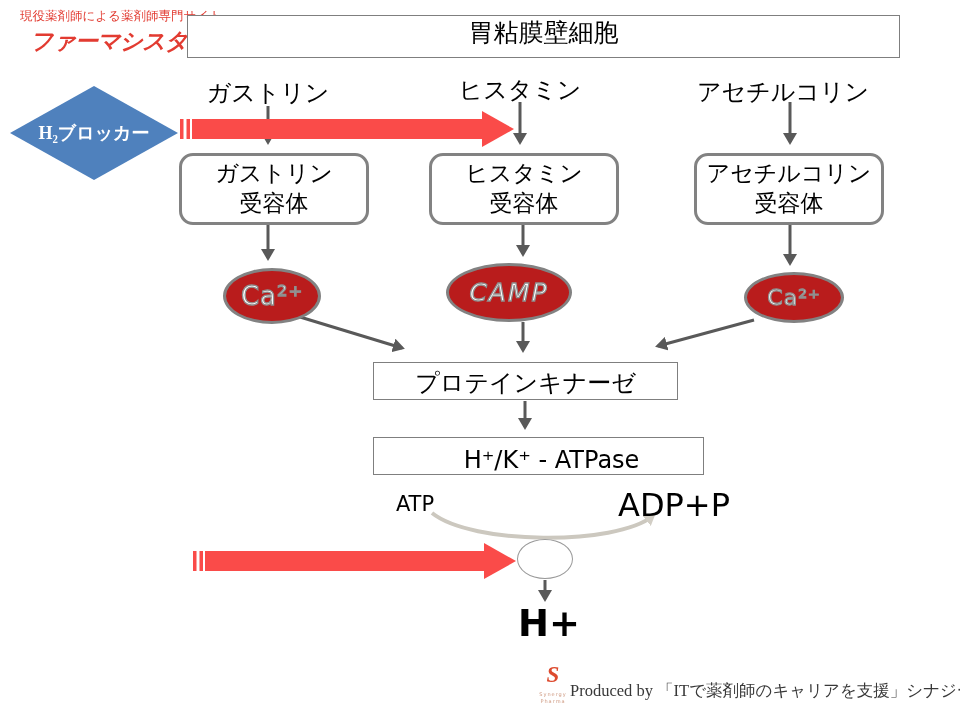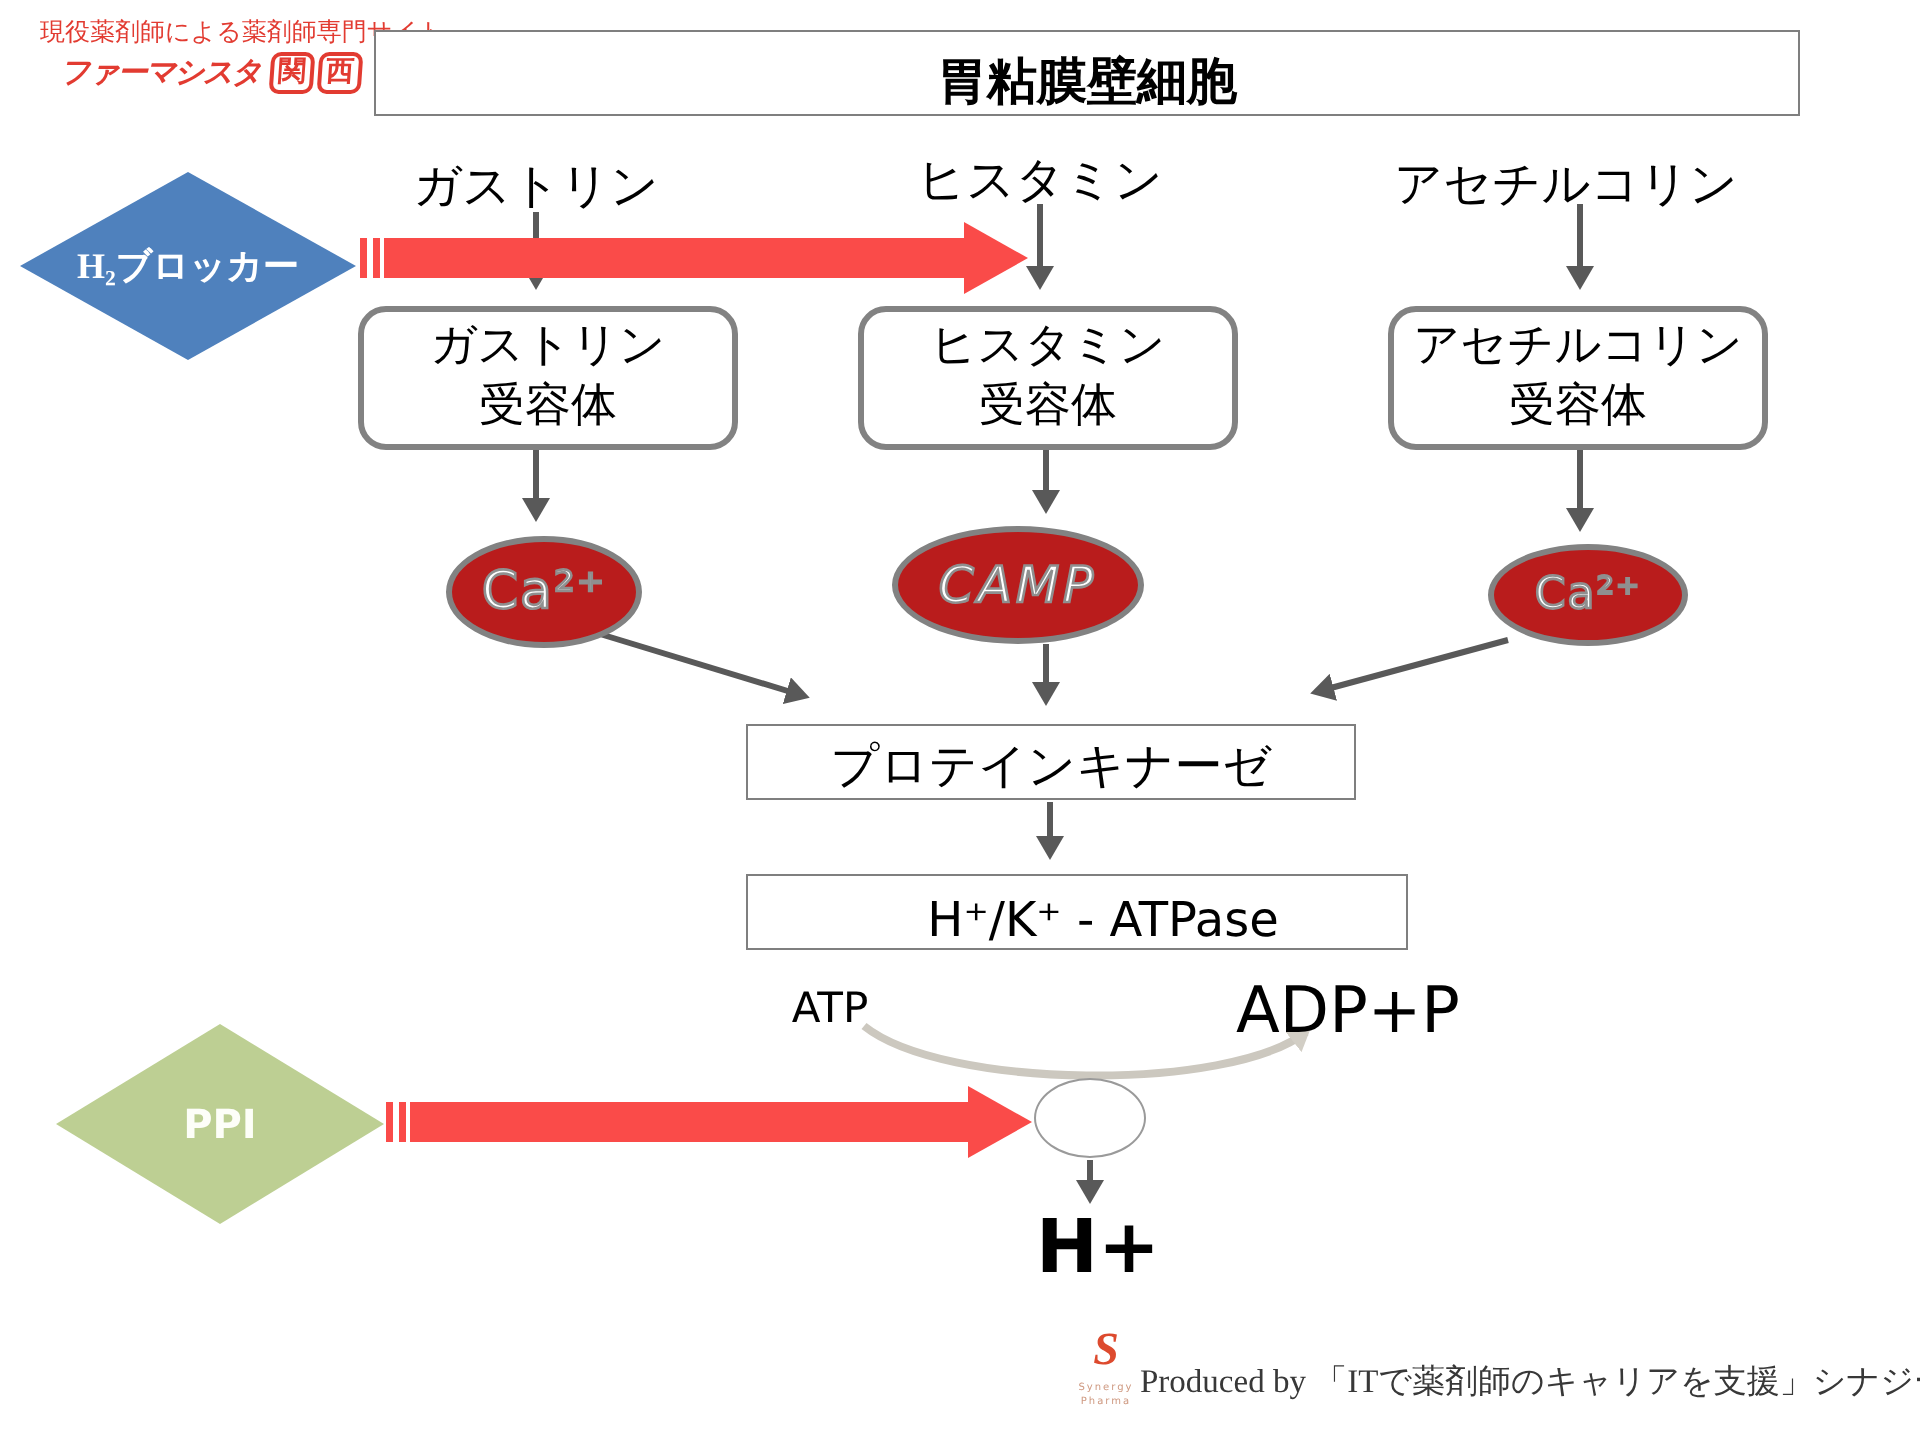--- a/index.html
+++ b/index.html
@@ -19,26 +19,26 @@
   .abs{position:absolute;}
   svg.layer{position:absolute;left:0;top:0;width:960px;height:720px;pointer-events:none;}
   .flow-line{stroke:var(--flow-arrow);stroke-width:3;fill:none;}
   .flow-head{fill:var(--flow-arrow);}
   .inhibit{fill:var(--inhibit-arrow);}
   .swoosh{stroke:#ccc8bf;stroke-width:4;fill:none;}
   .swoosh-head{fill:#d2cec5;}
 
   .tagline{left:20px;top:8px;font-size:12.5px;color:var(--brand-red);white-space:nowrap;}
   .brand{left:30px;top:26px;display:flex;align-items:center;color:var(--brand-red);white-space:nowrap;}
-  .brand-text{font-size:15px;font-weight:900;font-style:italic;letter-spacing:-1px;margin-right:3px;}
+  .brand-text{font-size:23px;font-weight:900;font-style:italic;letter-spacing:-1px;margin-right:3px;}
   .brand-badge{display:inline-block;border:2px solid var(--brand-red);border-radius:5px;
     font-size:14px;font-weight:bold;line-height:17px;padding:0 2px;margin-left:2px;transform:skew(-4deg);}
 
   .title-box{left:187px;top:15px;width:711px;height:41px;border:1px solid var(--thin-border);
-    display:flex;align-items:flex-end;justify-content:center;font-size:25px;font-weight:bold;background:#fff;}
+    display:flex;align-items:flex-start;justify-content:center;font-size:25px;font-weight:normal;background:#fff;}
 
   .ligand{top:77px;font-size:24px;transform:translateX(-50%);white-space:nowrap;}
 
   .diamond{display:flex;align-items:center;justify-content:center;color:#fff;font-weight:bold;
     clip-path:polygon(50% 0%,100% 50%,50% 100%,0% 50%);text-align:center;}
   .diamond-h2{left:10px;top:86px;width:168px;height:94px;background:var(--h2-diamond);font-size:18px;font-family:Liberation Serif, serif;}
   .diamond-ppi{left:28px;top:512px;width:164px;height:100px;background:var(--ppi-diamond);font-size:20px;color:#fdfef8;}
 
   .receptor-box{top:153px;height:66px;border:3px solid var(--box-border);border-radius:14px;background:#fff;
     display:flex;flex-direction:column;align-items:center;justify-content:center;
@@ -133,23 +133,20 @@
     <span>胃粘膜壁細胞</span>
   </div>
 
   <div class="abs ligand" style="left:268px;">ガストリン</div>
   <div class="abs ligand" style="left:520px;top:74px;">ヒスタミン</div>
   <div class="abs ligand" style="left:783px;top:76px;">アセチルコリン</div>
 
   <div class="abs diamond diamond-h2">
     <span>H₂ブロッカー</span>
   </div>
-  <div class="abs diamond diamond-ppi">
-    <span>PPI</span>
-  </div>
 
   <div class="abs receptor-box rb1">
     <span>ガストリン</span>
     <span>受容体</span>
   </div>
   <div class="abs receptor-box rb2">
     <span>ヒスタミン</span>
     <span>受容体</span>
   </div>
   <div class="abs receptor-box rb3">

